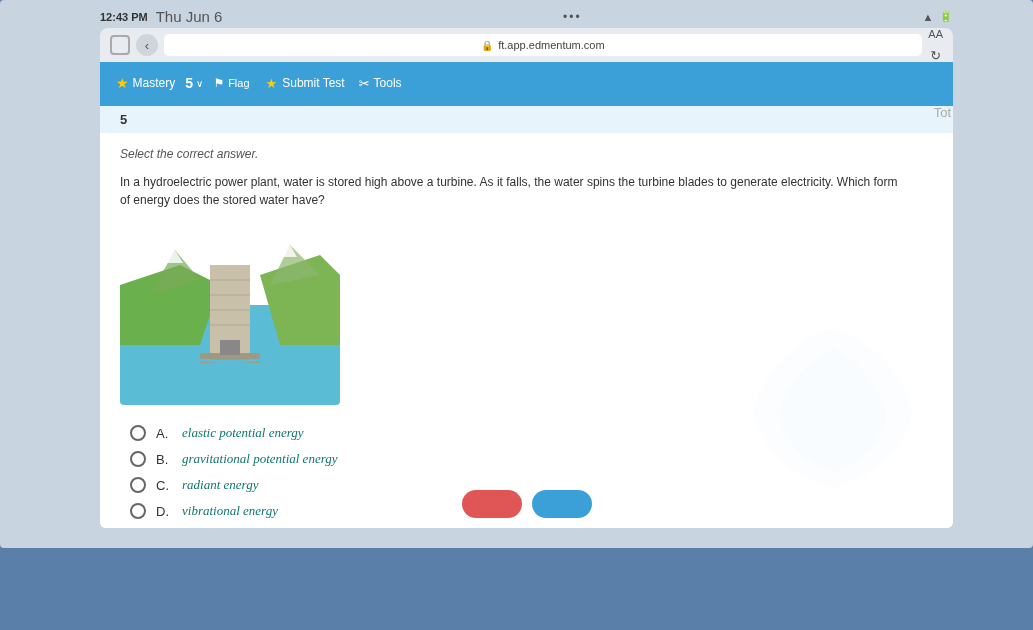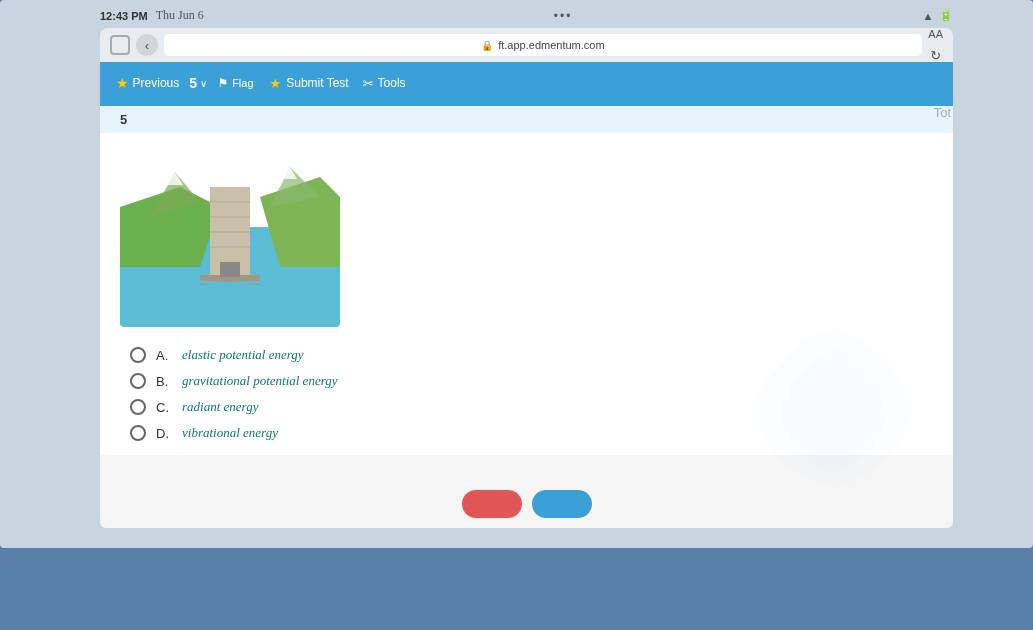--- a/index.html
+++ b/index.html
@@ -41,23 +41,22 @@
       align-items: center;
       gap: 8px;
     }
 
     .status-time {
       font-weight: 600;
       font-size: 11px;
     }
 
     .status-date {
-      font-size: 12px;
+      font-size: 15px;
       color: #555;
-      font-family: Liberation Serif, serif;
     }
 
     .status-dots {
       display: flex;
       gap: 2px;
     }
 
     
     .browser-chrome {
       position: absolute;
@@ -399,21 +398,21 @@
       <span class="refresh-icon">↻</span>
     </div>
   </div>
 
   <div class="app-area">
 
     <div class="top-nav">
       <div class="nav-left">
         <div class="prev-btn">
           <span class="prev-icon">★</span>
-          <span>Previous</span>
+          <span>Mastery</span>
         </div>
         <div style="display:flex;align-items:center;gap:3px;">
           <span class="question-num">5</span>
           <span class="dropdown-arrow">∨</span>
         </div>
         <div class="flag-btn">
           <span style="font-size:12px;">⚑</span>
           <span>Flag</span>
         </div>
       </div>
@@ -427,20 +426,22 @@
           <span>Tools</span>
         </div>
       </div>
     </div>
 
     <div class="content-area">
       <div class="question-header">
         <span>5</span>
       </div>
       <div class="question-body">
+        <div class="instruction">Select the correct answer.</div>
+        <div class="question-text">In a hydroelectric power plant, water is stored high above a turbine. As it falls, the water spins the turbine blades to generate electricity. Which form of energy does the stored water have?</div>
 
         <div class="dam-image">
           <svg class="dam-svg" viewBox="0 0 220 180" xmlns="http://www.w3.org/2000/svg">
 
             <rect x="0" y="80" width="220" height="100" fill="#5bbcd6" rx="4"></rect>
 
             <polygon points="0,120 0,60 60,40 100,60 80,120" fill="#6ab04c"></polygon>
 
             <polygon points="140,50 200,30 220,50 220,120 160,120" fill="#7db554"></polygon>
 

